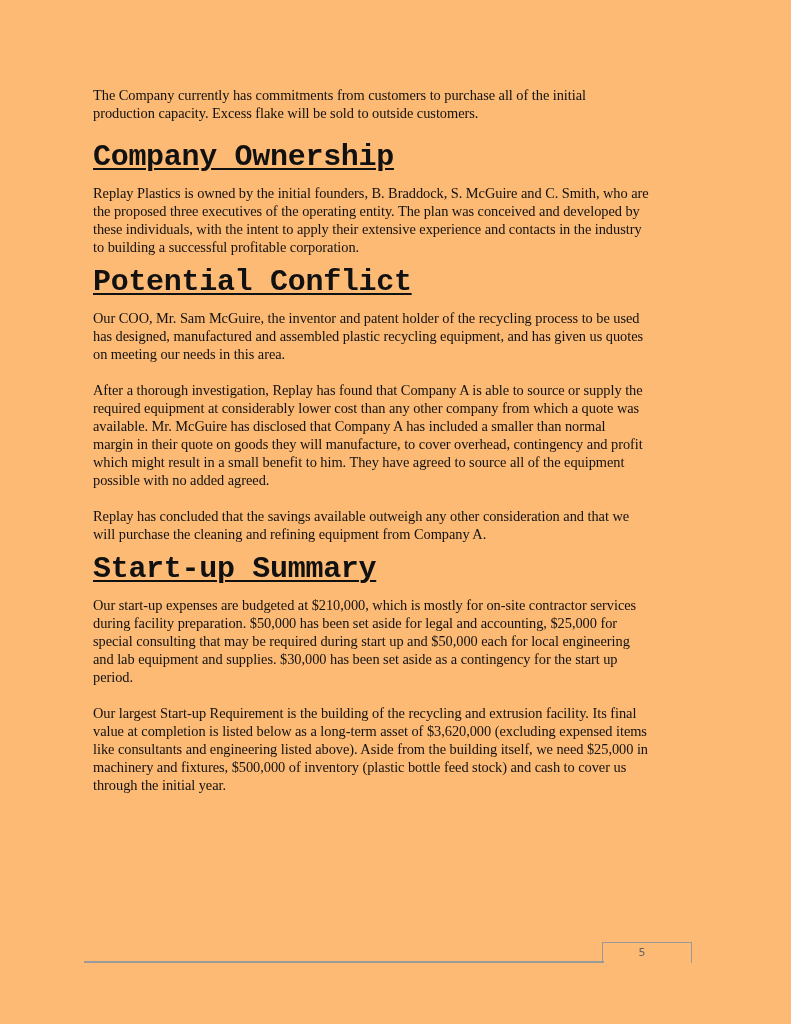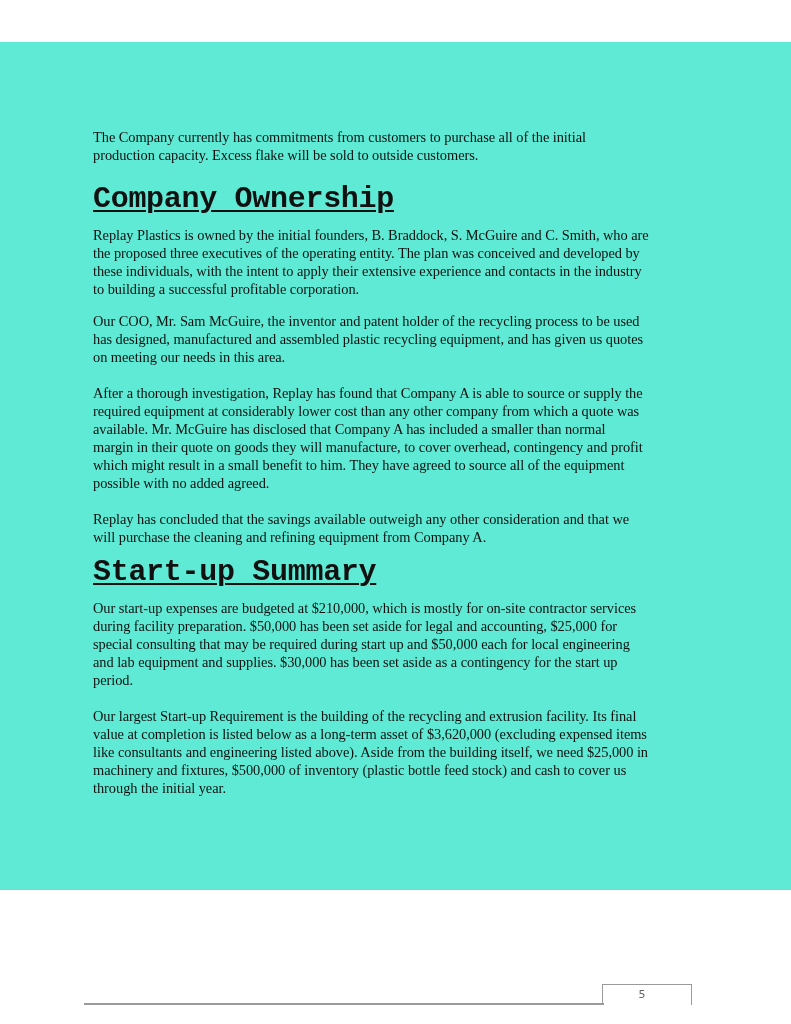--- a/index.html
+++ b/index.html
@@ -1,17 +1,17 @@
 <!DOCTYPE html>
 <html><head>
 <meta charset="utf-8">
 <style>
   html, body { margin: 0; padding: 0; background: #ffffff; }
   body { width: 791px; height: 1024px; position: relative; overflow: hidden; }
-  .page { position: absolute; left: 0; top: 0; width: 791px; height: 848px; background: #5eead4; margin-top: 42px; }
+  .page { position: absolute; left: 0; top: 0; width: 791px; height: 1024px; background: #fdba74; }
   .content { position: absolute; left: 93px; top: 86px; width: 610px; }
   p.body {
     font-family: "Liberation Serif", "DejaVu Serif", serif;
     font-size: 14.4px;
     line-height: 18px;
     color: #111;
     margin: 0;
     letter-spacing: -0.05px;
   }
   h2.section {
@@ -43,20 +43,21 @@
     </p>
 
     <h2 class="section" style="margin-top:22px;">Company Ownership</h2>
     <p class="body" style="margin-top:14px;">
       <span class="line">Replay Plastics is owned by the initial founders, B. Braddock, S. McGuire and C. Smith, who are</span>
       <span class="line">the proposed three executives of the operating entity. The plan was conceived and developed by</span>
       <span class="line">these individuals, with the intent to apply their extensive experience and contacts in the industry</span>
       <span class="line">to building a successful profitable corporation.</span>
     </p>
 
+    <h2 class="section" style="margin-top:13px;">Potential Conflict</h2>
     <p class="body" style="margin-top:14px;">
       <span class="line">Our COO, Mr. Sam McGuire, the inventor and patent holder of the recycling process to be used</span>
       <span class="line">has designed, manufactured and assembled plastic recycling equipment, and has given us quotes</span>
       <span class="line">on meeting our needs in this area.</span>
     </p>
     <p class="body" style="margin-top:18px;">
       <span class="line">After a thorough investigation, Replay has found that Company A is able to source or supply the</span>
       <span class="line">required equipment at considerably lower cost than any other company from which a quote was</span>
       <span class="line">available. Mr. McGuire has disclosed that Company A has included a smaller than normal</span>
       <span class="line">margin in their quote on goods they will manufacture, to cover overhead, contingency and profit</span>

